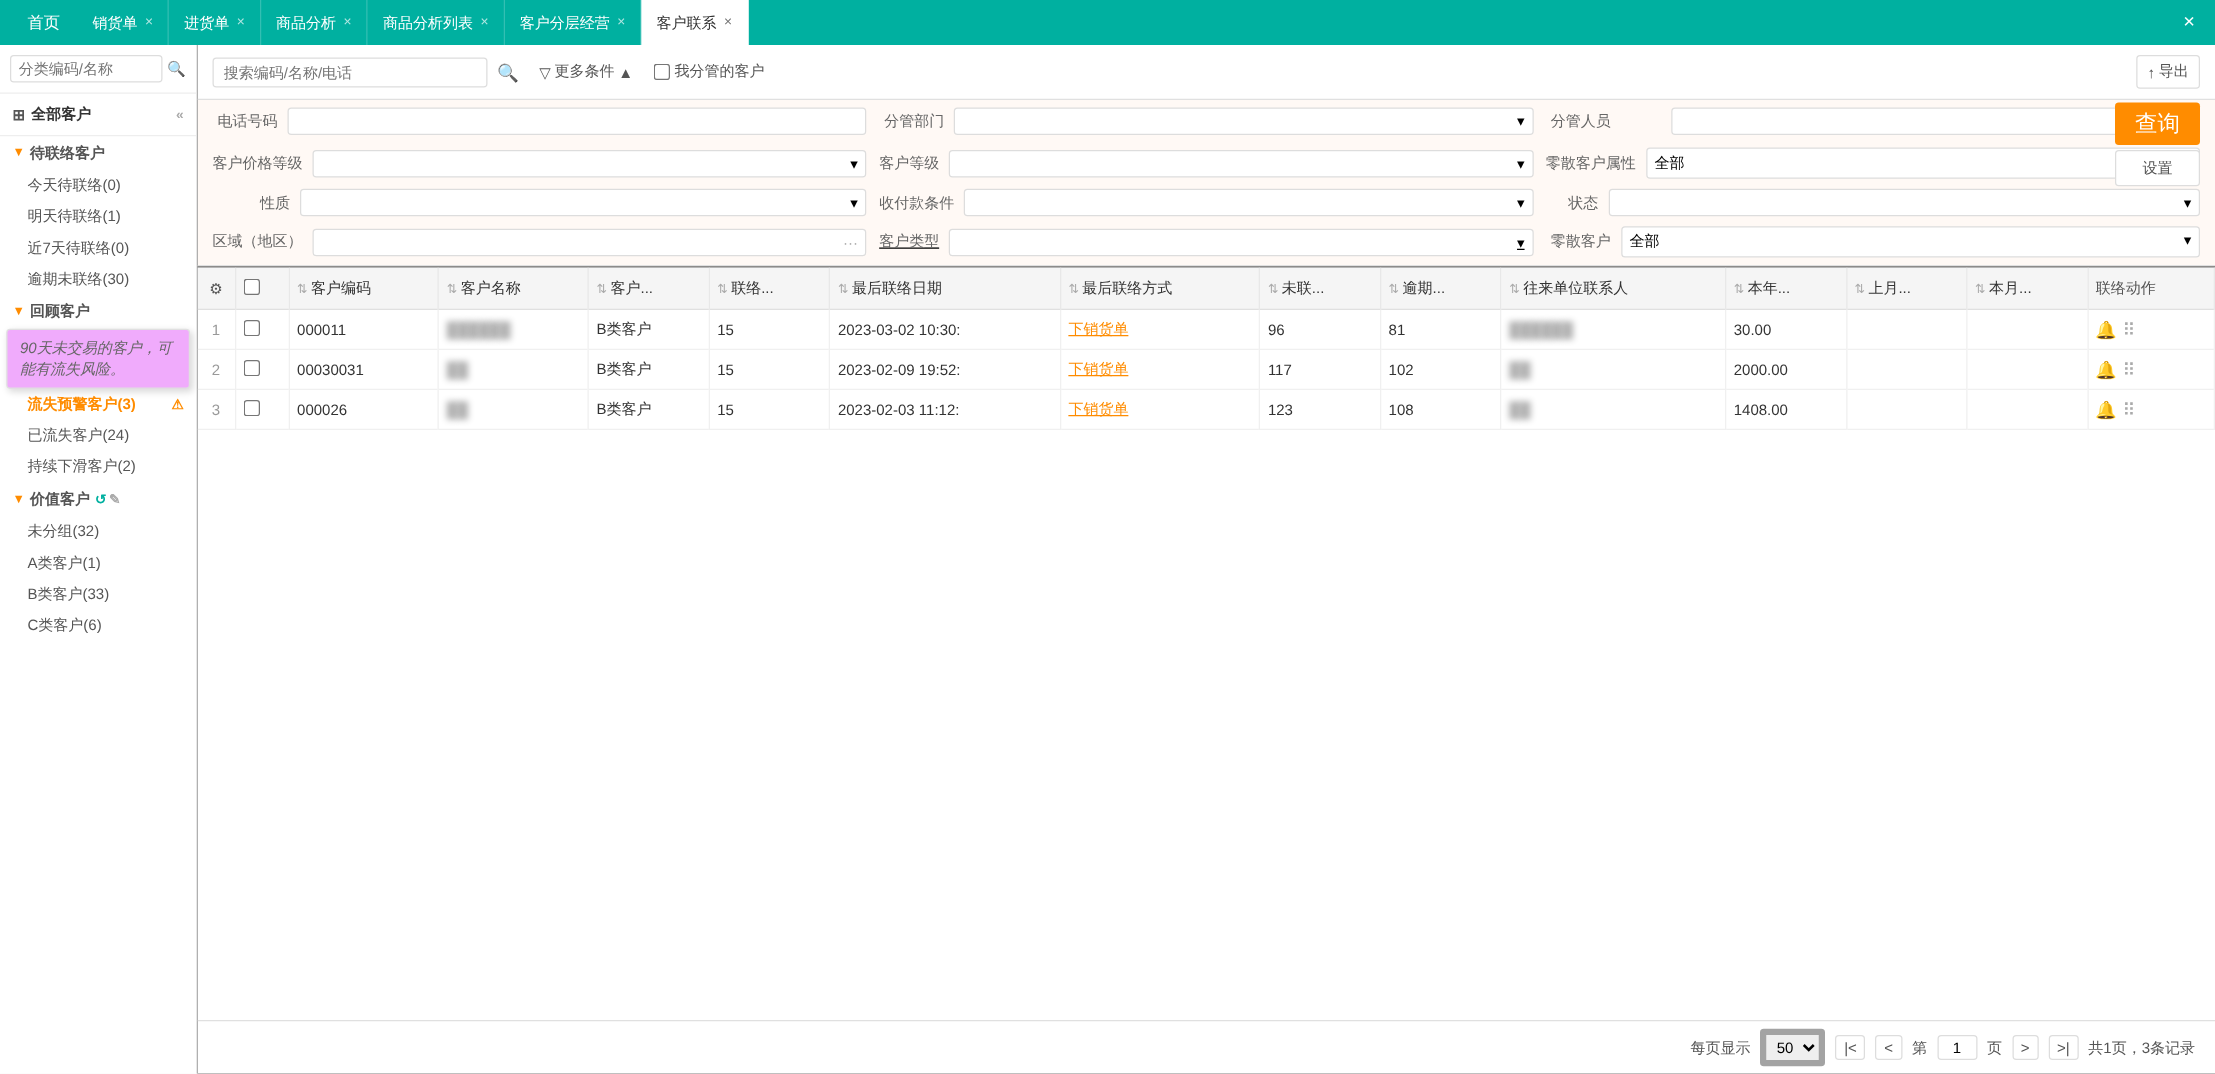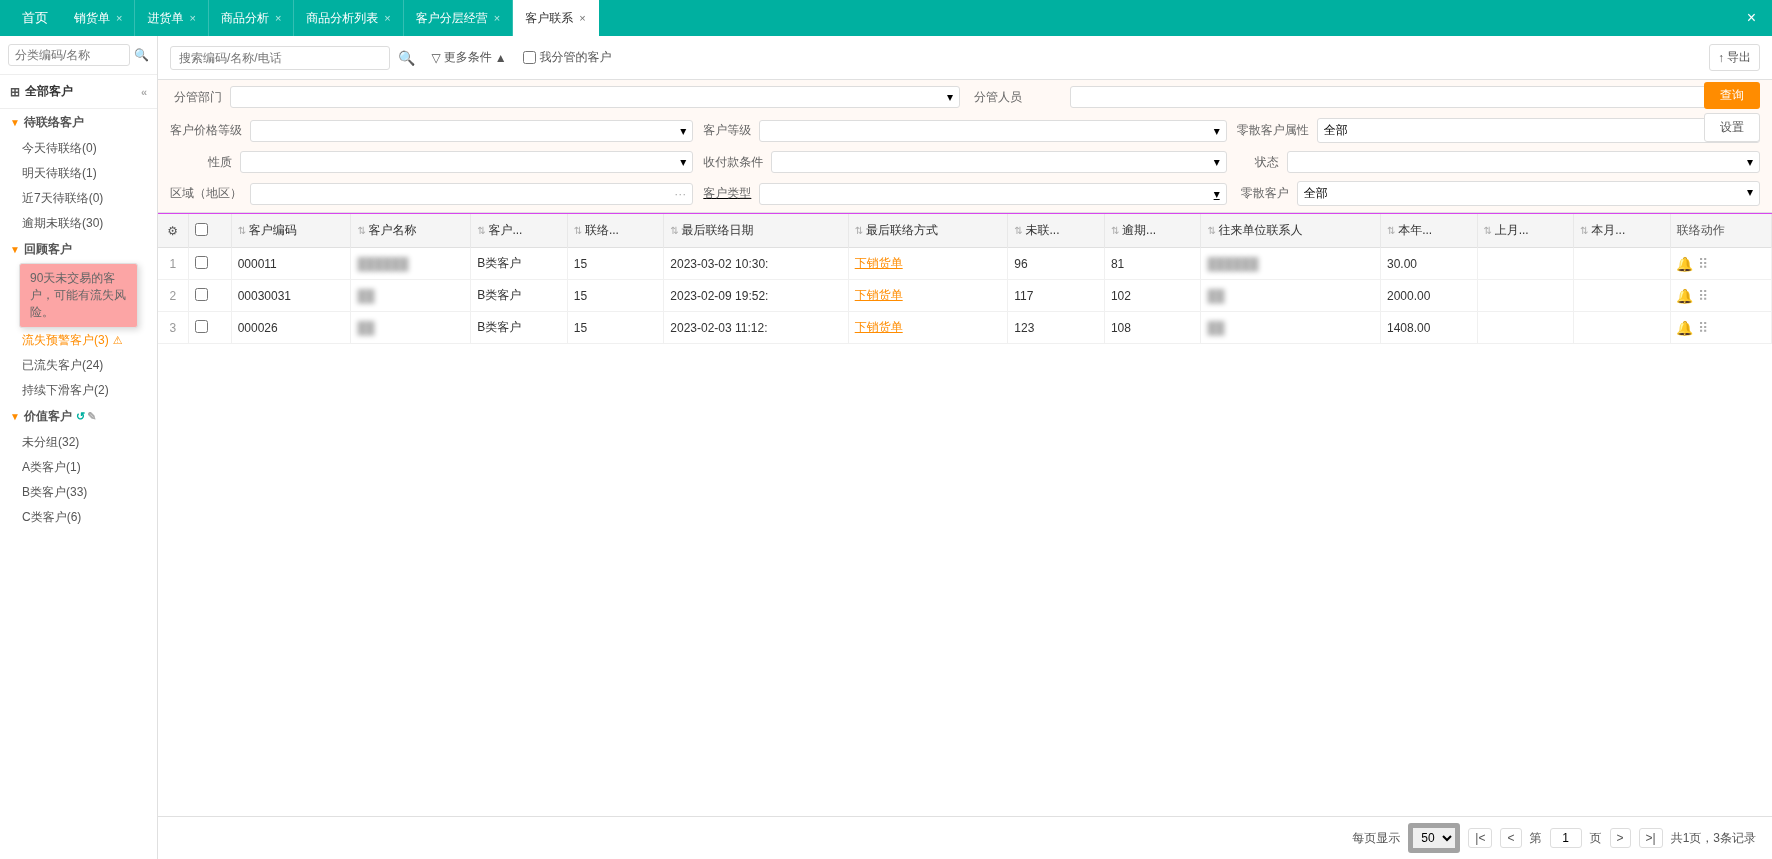--- a/index.html
+++ b/index.html
@@ -119,45 +119,47 @@
     }
     .sidebar-item {
       padding: 4px 10px 4px 22px;
       color: #555;
       cursor: pointer;
       display: flex;
       align-items: center;
     }
     .sidebar-item.active {
       color: #ff8c00;
-      font-weight: normal;
+      font-weight: bold;
+      justify-content: space-between;
     }
     .sidebar-item .warning-icon {
       margin-left: 4px;
       color: #ff8c00;
       font-size: 11px;
     }
     .sidebar-tooltip {
-      background: #fca5a5;
+      background: #f0abfc;
       border: 1px solid #e0e0e0;
       box-shadow: 2px 2px 6px rgba(0,0,0,0.15);
       padding: 6px 10px;
-      margin: 0 19px;
+      margin: 0 5px;
       color: #666;
       font-size: 11px;
       border-radius: 3px;
+      font-style: italic;
     }
 
     
     .content {
       flex: 1;
       display: flex;
       flex-direction: column;
       overflow: hidden;
-      background: #d946ef;
+      background: #404040;
     }
 
     
     .filter-bar {
       background: white;
       border-bottom: 1px solid #e0e0e0;
       padding: 8px 12px;
       display: flex;
       align-items: center;
       gap: 8px;
@@ -206,21 +208,21 @@
       align-items: center;
       gap: 3px;
     }
     .btn-query {
       background: #ff8c00;
       color: white;
       border: none;
       border-radius: 3px;
       padding: 5px 16px;
       cursor: pointer;
-      font-size: 12px;
+      font-size: 18px;
     }
     .btn-settings {
       background: white;
       color: #555;
       border: 1px solid #ddd;
       border-radius: 3px;
       padding: 5px 12px;
       cursor: pointer;
     }
 
@@ -435,20 +437,24 @@
       <div class="filter-spacer"></div>
       <button class="export-btn">
         <span>↑</span>
         <span>导出</span>
       </button>
     </div>
 
     <div style="background: #fff9f5; border-bottom: 1px solid #e0e0e0; padding: 0 12px;">
 
       <div style="display:flex; align-items:center; gap:10px; padding:6px 0; position:relative;">
+        <div style="flex:1; display:flex; align-items:center;">
+          <span style="color:#666; min-width:60px; text-align:right; padding-right:8px;">电话号码</span>
+          <input style="flex: 1 1 0%; border: 1px solid rgb(221, 221, 221); border-radius: 3px; padding: 3px 6px; outline: none;" type="text">
+        </div>
         <div style="flex:1; display:flex; align-items:center;">
           <span style="color:#666; min-width:60px; text-align:right; padding-right:8px;">分管部门</span>
           <div style="flex:1; border:1px solid #ddd; border-radius:3px; padding:3px 6px; background:white; display:flex; justify-content:space-between; cursor:pointer;">
             <span></span>
               <span>▾</span>
           </div>
         </div>
         <div style="flex:1; display:flex; align-items:center;gap:40px;">
           <span style="color:#666; min-width:60px; text-align:right; padding-right:8px;">分管人员</span>
           <div style="flex:1; border:1px solid #ddd; border-radius:3px; padding:3px 6px; background:white; display:flex; justify-content:space-between; cursor:pointer;">

